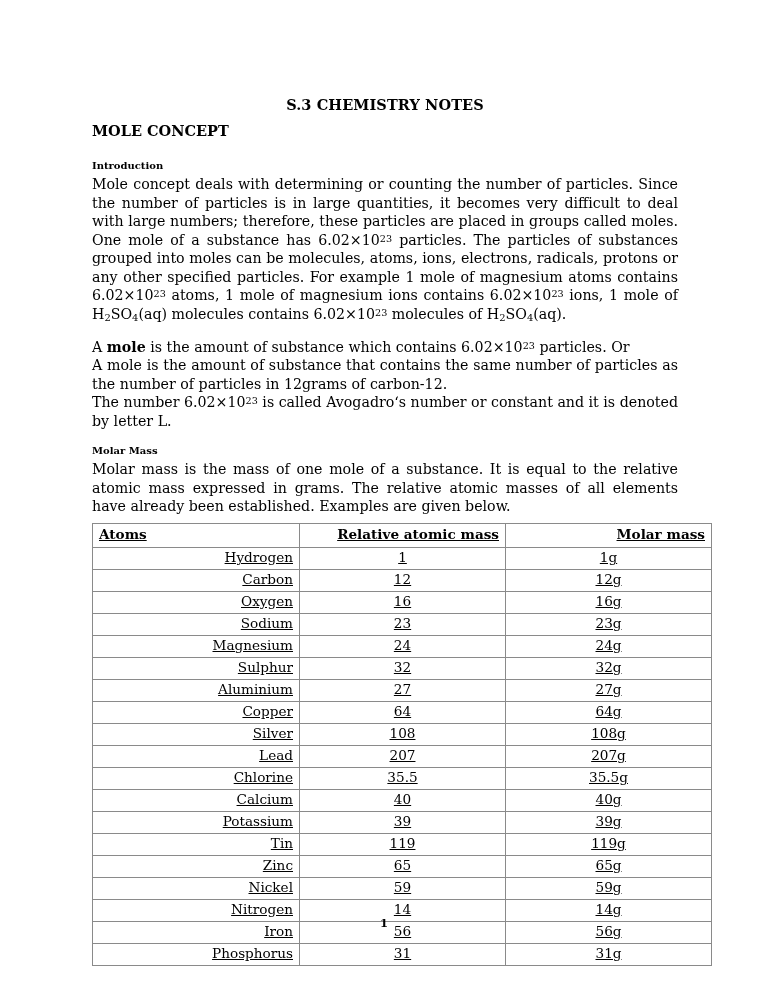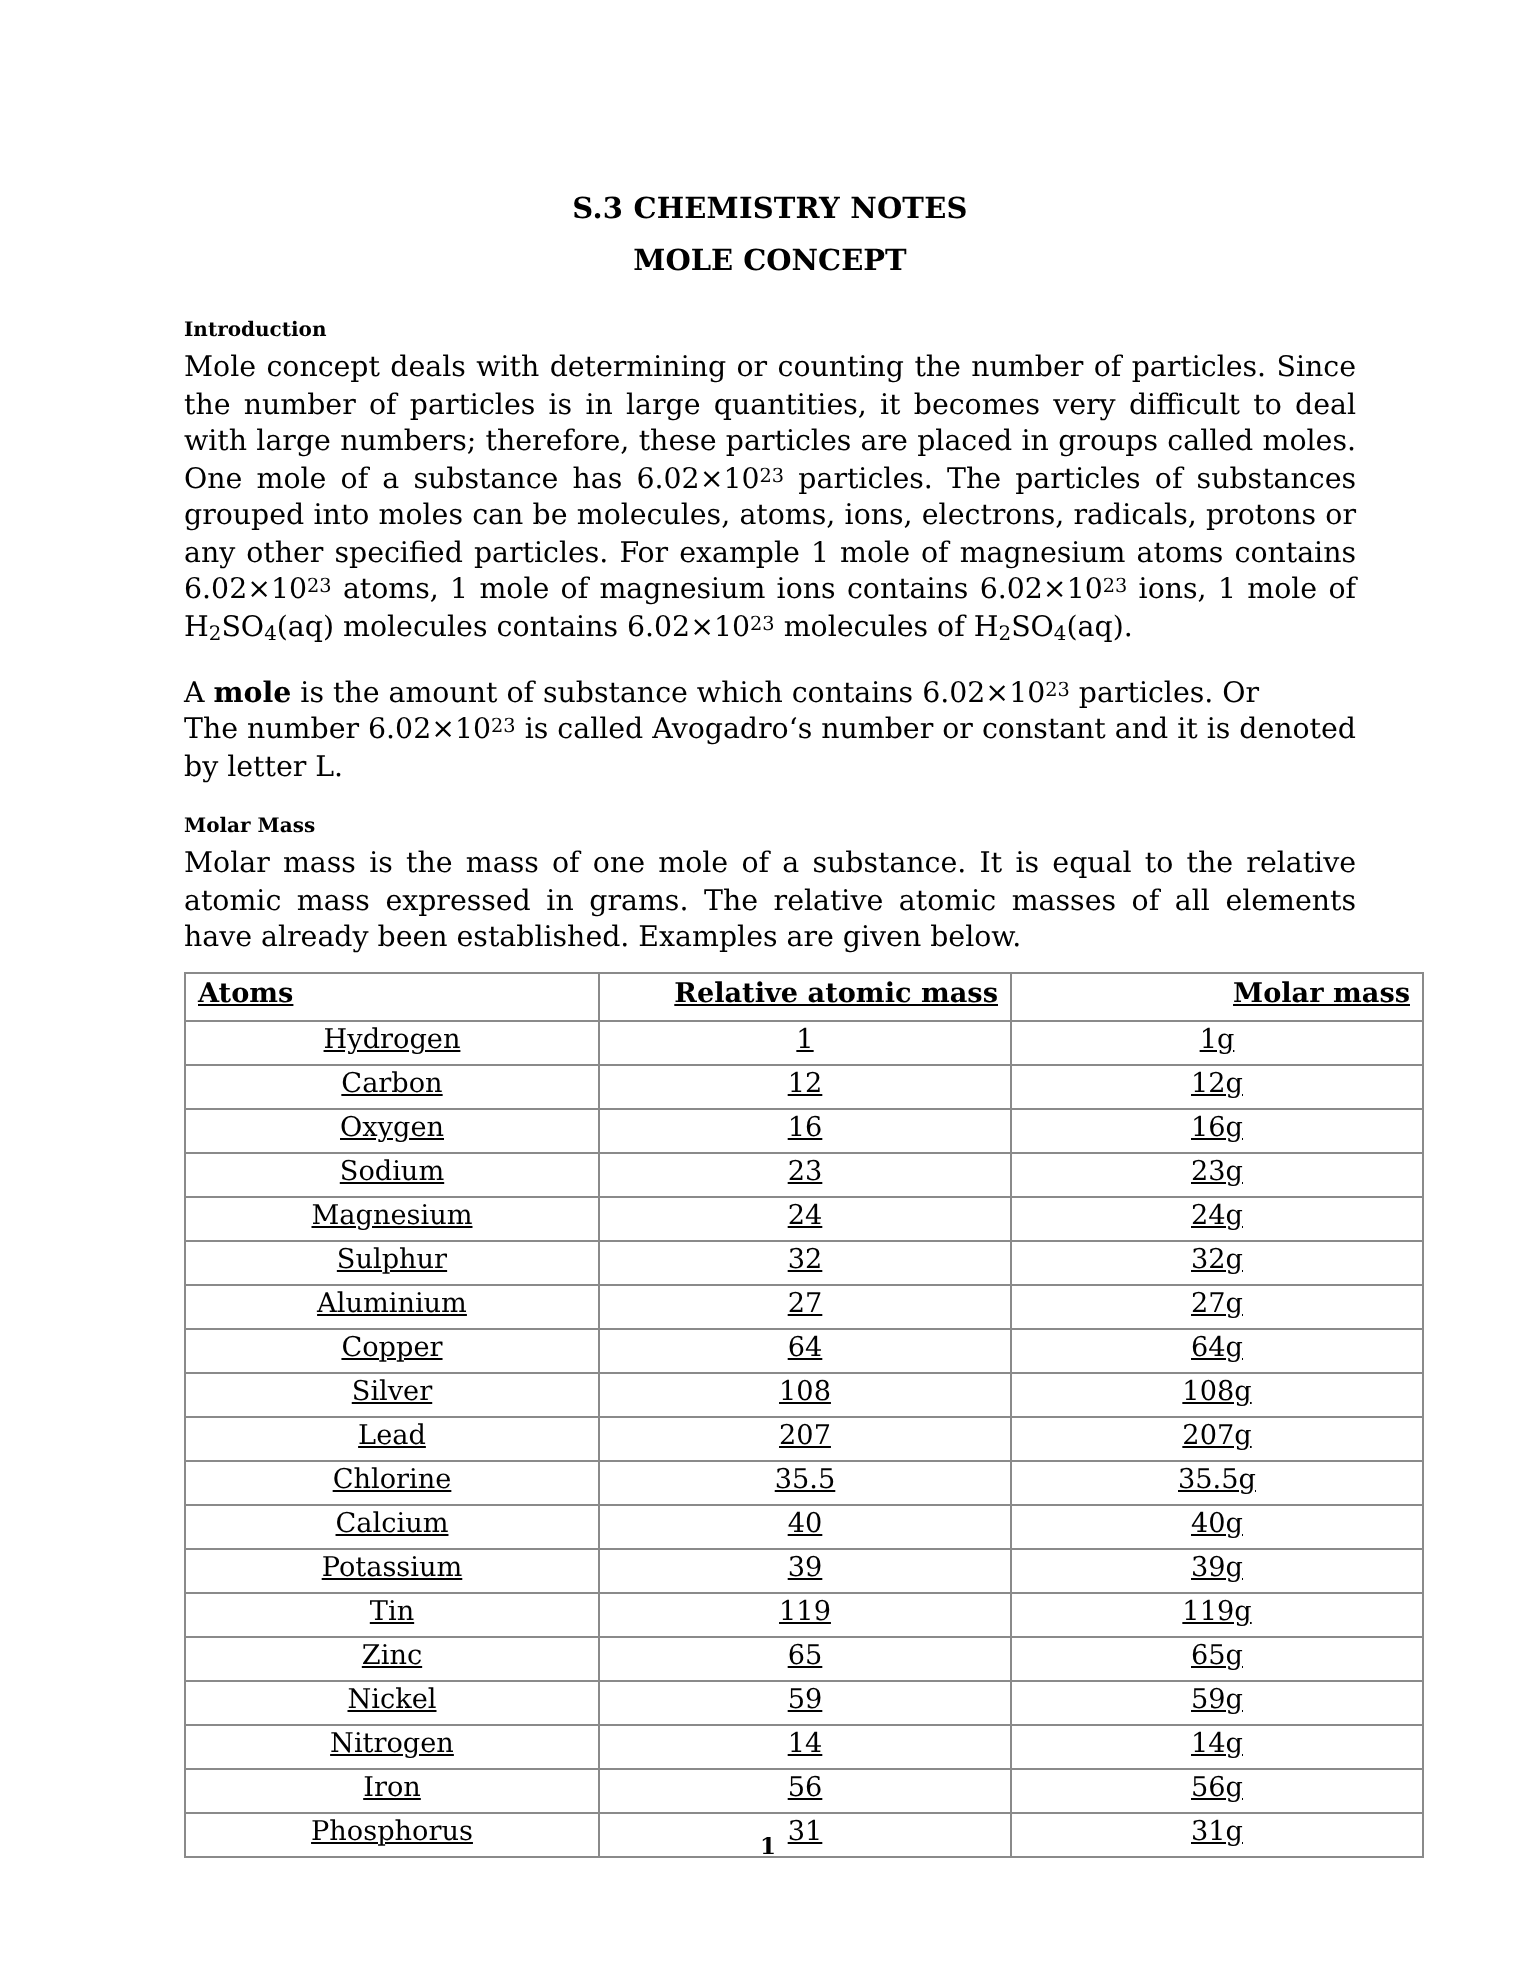--- a/index.html
+++ b/index.html
@@ -36,21 +36,21 @@
     font-size: 14.5px;
     line-height: 1.25;
     margin: 14px 0 8px 0;
     letter-spacing: 0.1px;
   }
   .section-title {
     font-weight: bold;
     font-size: 14.5px;
     line-height: 1.25;
     margin: 0;
-    text-align: center;
+    text-align: left;
   }
   .heading {
     font-weight: bold;
     font-size: 10px;
     line-height: 1.3;
     margin: 0;
     text-align: left;
   }
   .para {
     font-size: 14.2px;
@@ -98,21 +98,21 @@
     vertical-align: middle;
     background: #ffffff;
   }
   table.masses th {
     font-weight: bold;
     padding-top: 3px;
     padding-bottom: 4px;
   }
   th.h-atoms { text-align: left; padding-left: 9px; }
   th.h-center { text-align: right; }
-  td.cell-name { text-align: center; padding-left: 9px; }
+  td.cell-name { text-align: right; padding-left: 9px; }
   td.cell-num { text-align: center; }
 
   .page-number {
     position: absolute;
     left: 0;
     top: 916px;
     width: 768px;
     text-align: center;
     font-size: 11.5px;
     font-weight: bold;
@@ -133,20 +133,21 @@
     <div class="heading">Introduction</div>
 
     <div class="spacer-xs"></div>
 
     <p class="para"><span>Mole concept deals with determining or counting the number of particles. Since the number of particles is in large quantities, it becomes very difficult to deal with large numbers; therefore, these particles are placed in groups called moles. One mole of a substance has 6.02×10</span><sup>23</sup><span> particles. The particles of substances grouped into moles can be molecules, atoms, ions, electrons, radicals, protons or any other specified particles. For example 1 mole of magnesium atoms contains 6.02×10</span><sup>23</sup><span> atoms, 1 mole of magnesium ions contains 6.02×10</span><sup>23</sup><span> ions, 1 mole of H</span><sub>2</sub><span>SO</span><sub>4</sub><span>(aq) molecules contains 6.02×10</span><sup>23</sup><span> molecules of H</span><sub>2</sub><span>SO</span><sub>4</sub><span>(aq).</span></p>
 
     <div class="spacer-md"></div>
 
     <p class="para para-nojust"><span>A </span><b>mole</b><span> is the amount of substance which contains 6.02×10</span><sup>23</sup><span> particles. Or</span></p>
 
+    <p class="para">A mole is the amount of substance that contains the same number of particles as the number of particles in 12grams of carbon-12.</p>
 
     <p class="para"><span>The number 6.02×10</span><sup>23</sup><span> is called Avogadro‘s number or constant and it is denoted by letter L.</span></p>
 
     <div class="spacer-md"></div>
 
     <div class="heading">Molar Mass</div>
 
     <div class="spacer-xs"></div>
 
     <p class="para">Molar mass is the mass of one mole of a substance. It is equal to the relative atomic mass expressed in grams. The relative atomic masses of all elements have already been established. Examples are given below.</p>

